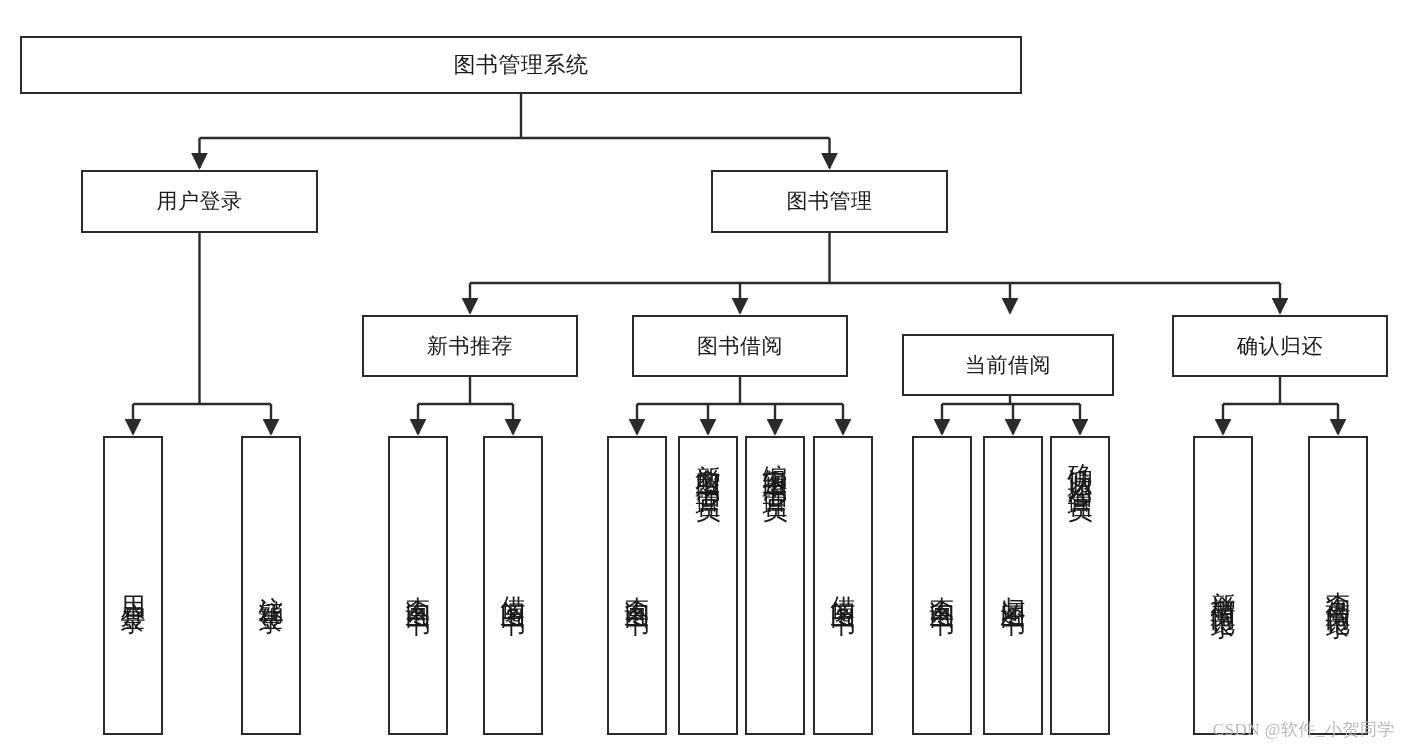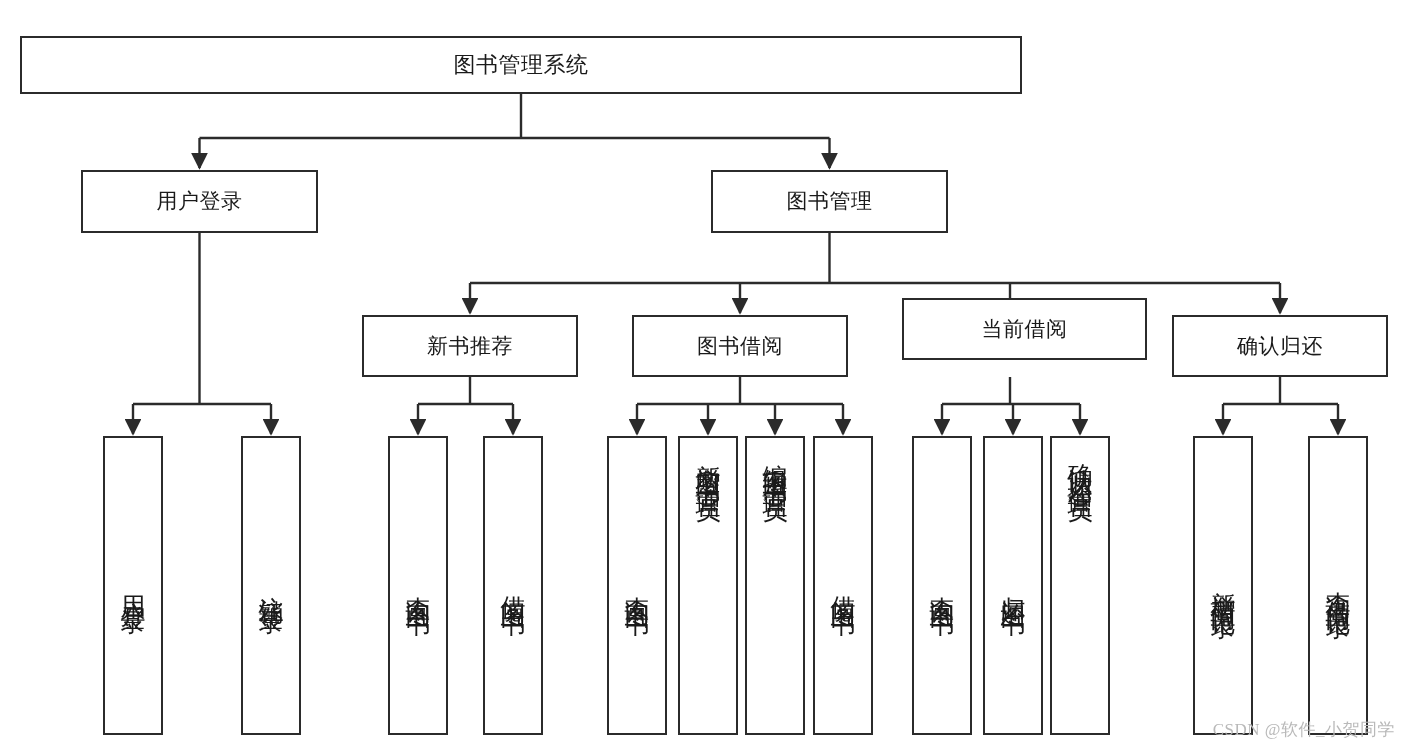--- a/index.html
+++ b/index.html
@@ -118,21 +118,21 @@
   <div class="node horiz" style="left: 711px; top: 170px; width: 237px; height: 63px;">
     <span class="label">图书管理</span>
   </div>
 
   <div class="node horiz" style="left: 362px; top: 315px; width: 216px; height: 62px;">
     <span class="label">新书推荐</span>
   </div>
   <div class="node horiz" style="left: 632px; top: 315px; width: 216px; height: 62px;">
     <span class="label">图书借阅</span>
   </div>
-  <div class="node horiz" style="left: 902px; top: 298px; width: 245px; height: 62px;">
+  <div class="node horiz" style="left: 902px; top: 334px; width: 212px; height: 62px;">
     <span class="label">当前借阅</span>
   </div>
   <div class="node horiz" style="left: 1172px; top: 315px; width: 216px; height: 62px;">
     <span class="label">确认归还</span>
   </div>
 
   <div class="node vert center-text" style="left: 103px; top: 436px; width: 60px; height: 299px;">
     <span class="label">用户登录</span>
   </div>
   <div class="node vert center-text" style="left: 241px; top: 436px; width: 60px; height: 299px;">

